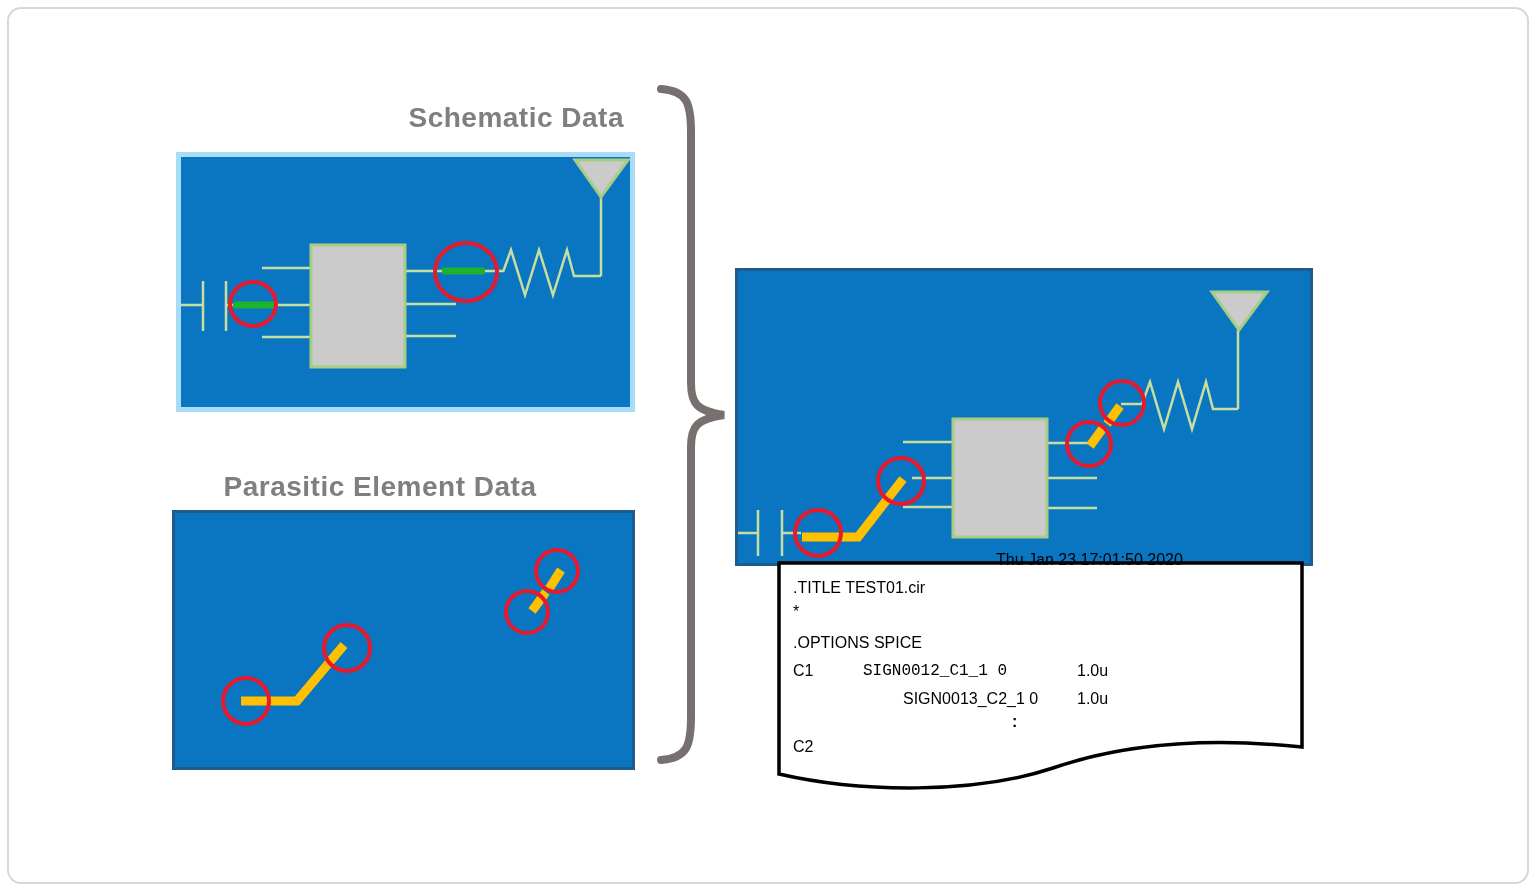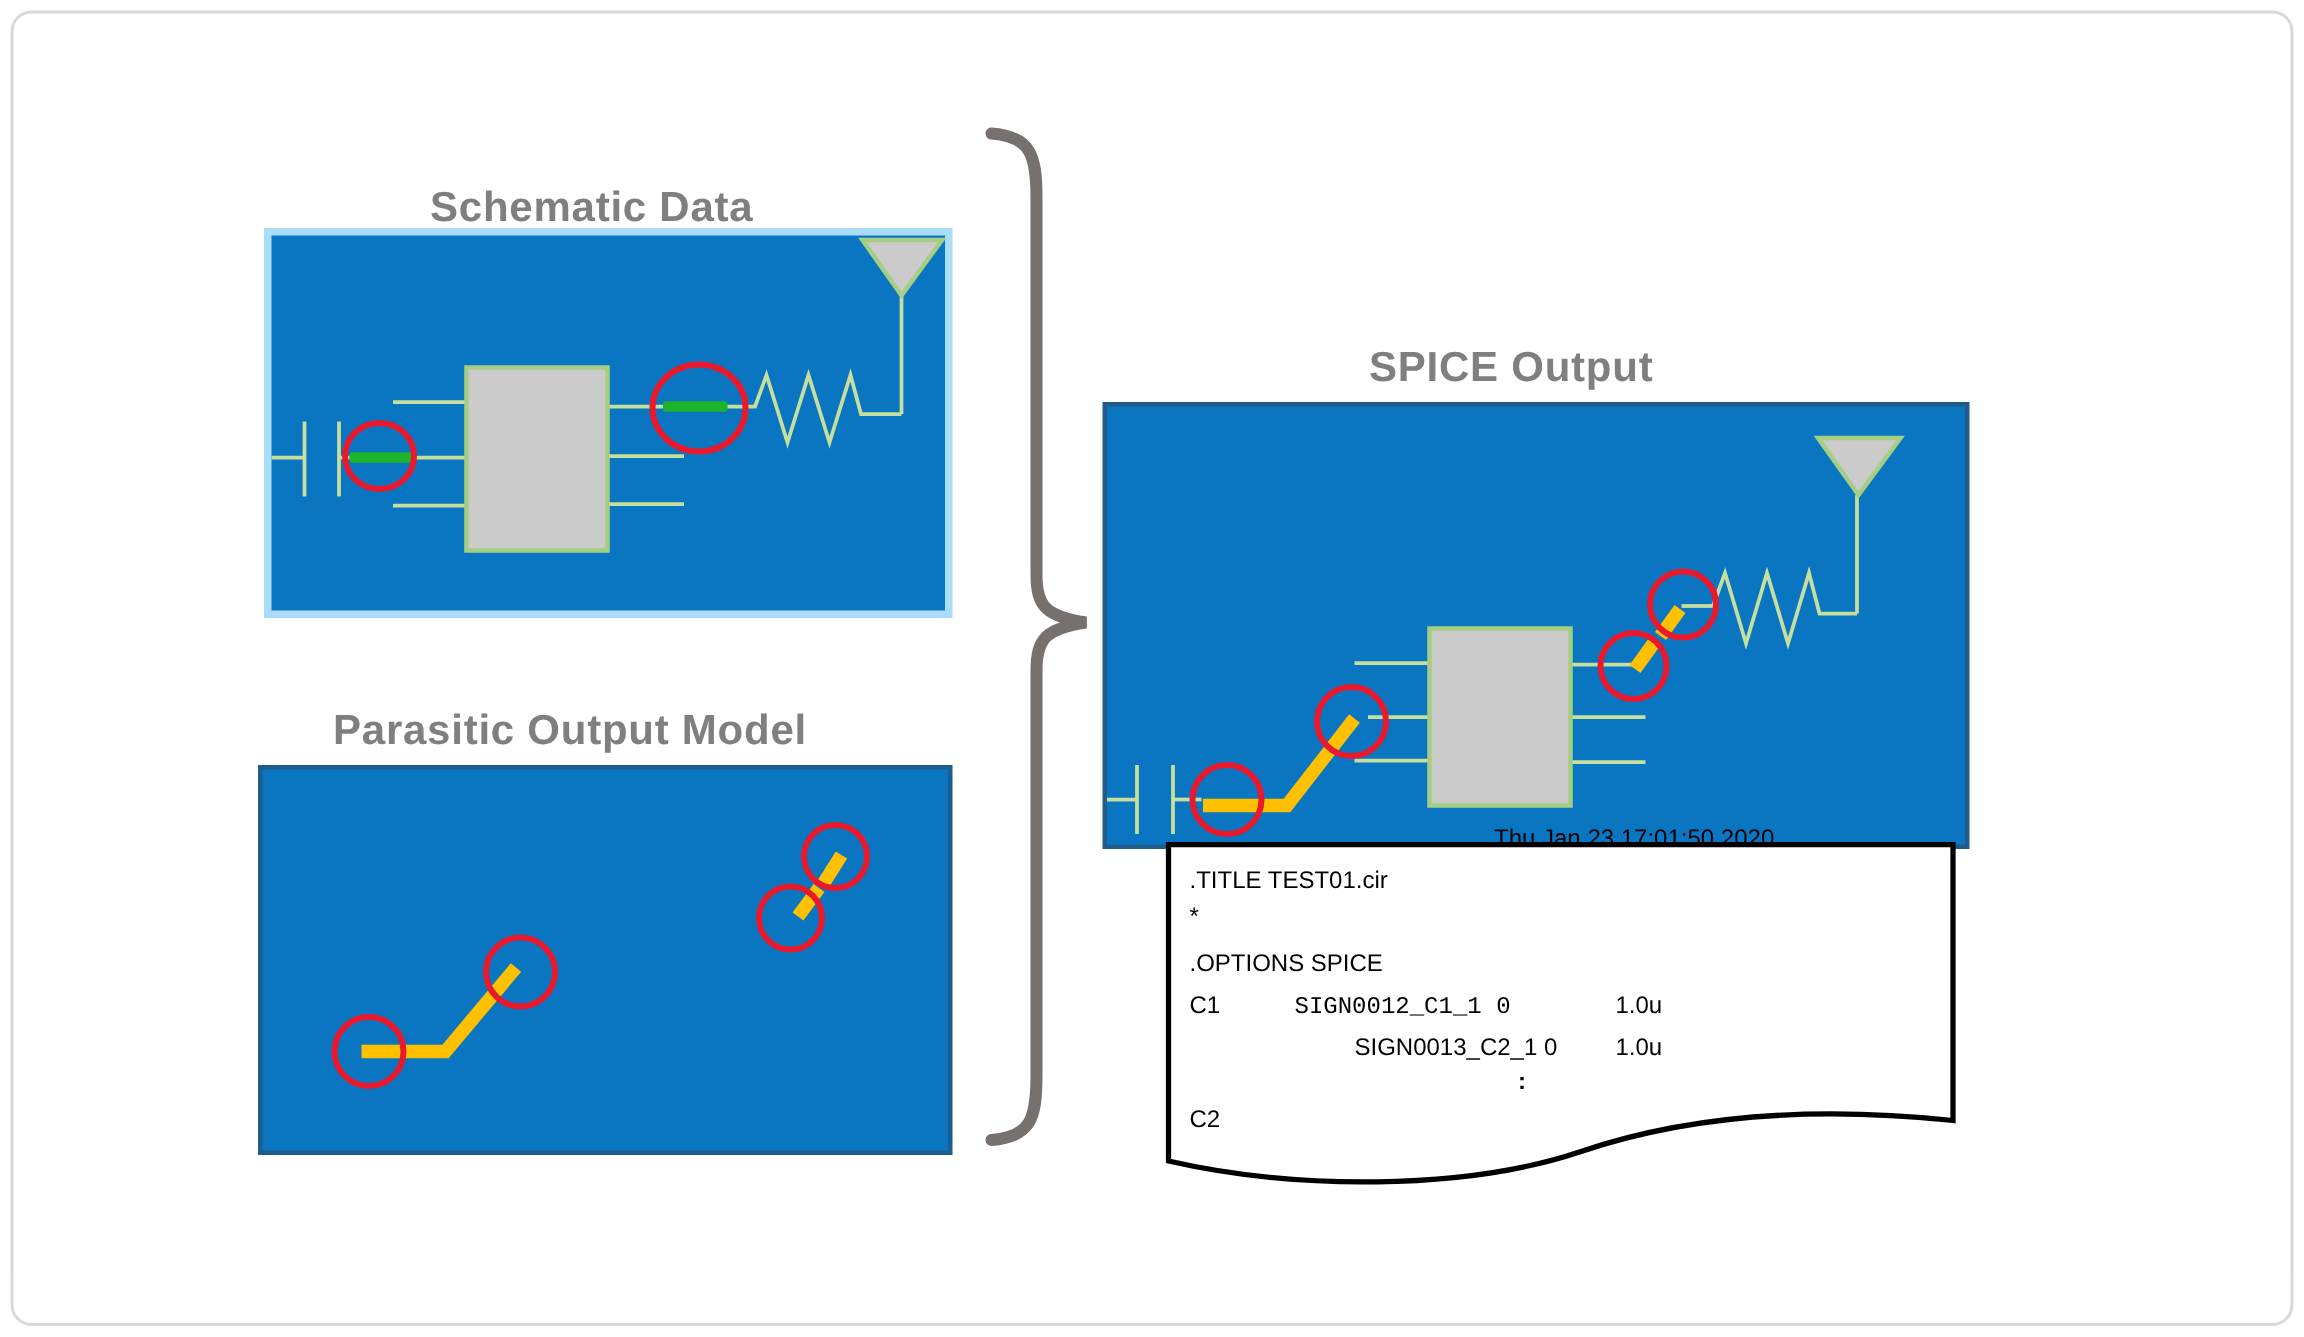--- a/index.html
+++ b/index.html
@@ -93,23 +93,22 @@
       <line x1="1107" y1="424" x2="1120" y2="406" class="trace-yellow"></line>
       <circle cx="818" cy="533" r="23" class="hl-red"></circle>
       <circle cx="901" cy="481" r="23" class="hl-red"></circle>
       <circle cx="1089" cy="444" r="22" class="hl-red"></circle>
       <circle cx="1122" cy="403" r="22" class="hl-red"></circle>
     </g>
 
     <path class="doc-shape" d="M779,563 H1302 V747 C1225,739 1135,740 1053,768 C975,794 862,793 779,774 Z"></path>
   </svg>
 
-  <div class="panel-title" style="left:165px;top:122px;width:459px;">Schematic Data</div>
-  <div class="panel-title" style="left:150px;top:471px;width:460px;">Parasitic Output Model</div>
-  <div class="panel-title" style="left:735px;top:229px;width:545px;">SPICE Output</div>
+  <div class="panel-title" style="left:165px;top:102px;width:459px;text-align:right;">Schematic Data</div>
+  <div class="panel-title" style="left:150px;top:471px;width:460px;">Parasitic Element Data</div>
 
   <div class="doc-text" style="left:793px;top:576px;">.TITLE TEST01.cir</div>
   <div class="doc-text" style="left:996px;top:548px;">Thu Jan 23 17:01:50 2020</div>
   <div class="doc-text" style="left:793px;top:600px;">*</div>
   <div class="doc-text" style="left:793px;top:631px;">.OPTIONS SPICE</div>
 
   <div class="doc-text" style="left:793px;top:659px;">C1</div>
   <div class="doc-text" style="left:863px;top:659px;font-family:Liberation Mono, monospace;">SIGN0012_C1_1 0</div>
   <div class="doc-text" style="left:1077px;top:659px;">1.0u</div>
 

